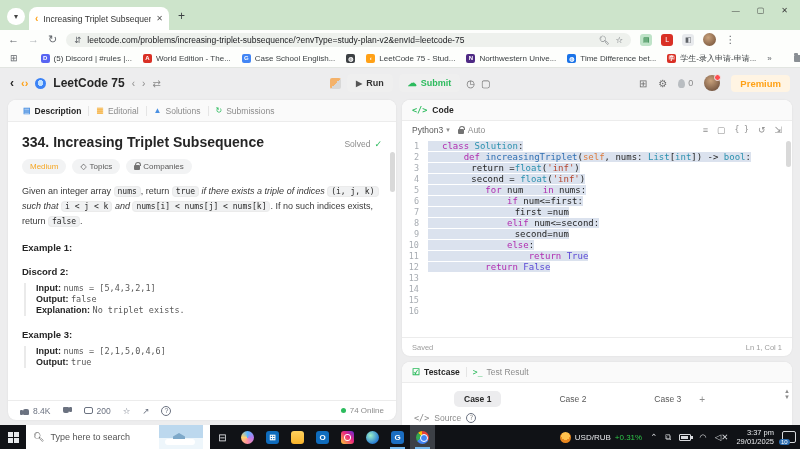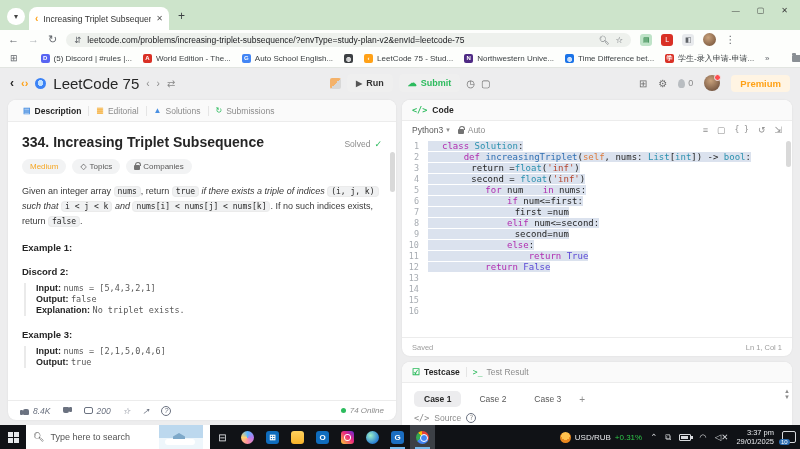--- a/index.html
+++ b/index.html
@@ -33,21 +33,21 @@
   .bm-sep { width:1px; height:11px; background:#d7dad6; }
   .apps-grid { color:#5f6368; font-size:9px; letter-spacing:1px; }
   .folder { width:10px; height:7px; background:#8a8f94; border-radius:1px; position:relative; }
   .folder:before { content:""; position:absolute; left:0; top:-2px; width:4px; height:2px; background:#8a8f94; border-radius:1px 1px 0 0; }
 
   
   .lc-header { position:absolute; left:0; top:68px; width:800px; height:30px; display:flex; align-items:center; padding:0 10px; gap:7px; }
   .lc-back { color:#262626; font-size:12px; font-weight:bold; }
   .lc-mark { color:#ffa116; font-weight:bold; font-size:11px; }
   .plan-ic { width:11px; height:11px; border-radius:50%; background:radial-gradient(circle at 50% 45%, #bfe0ff 35%, #3b82f6 36%); }
-  .plan-label { font-size:15px; color:#262626; font-weight:normal; }
+  .plan-label { font-size:12px; color:#262626; font-weight:bold; }
   .hdr-arrow { color:#8a8a8a; font-size:10px; }
   .hdr-center { position:absolute; left:330px; display:flex; align-items:center; gap:6px; }
   .notebook-ic { width:11px; height:11px; border-radius:2px; background:linear-gradient(135deg,#f4b26a 50%,#d8d8d8 50%); }
   .btn { height:18px; border-radius:4px; background:#efefef; display:flex; align-items:center; gap:4px; padding:0 9px; font-size:9px; color:#333; font-weight:bold; }
   .btn .play { color:#555; font-size:8px; }
   .btn.submit { color:#2cbb5d; }
   .btn.submit .cloud { font-size:9px; }
   .hdr-ic { color:#6b6b6b; font-size:10px; }
   .hdr-right { margin-left:auto; display:flex; align-items:center; gap:11px; }
   .flame { color:#8a8a8a; font-size:9px; display:flex; align-items:center; gap:3px; }
@@ -74,21 +74,21 @@
   .pill.diff { color:#f5a623; }
   .lock { width:6px; height:5px; background:#737373; border-radius:1px; position:relative; margin-top:2px; }
   .lock:before { content:""; position:absolute; left:1px; top:-3px; width:4px; height:3px; border:1px solid #737373; border-bottom:none; border-radius:3px 3px 0 0; }
   .desc { font-size:9px; color:#3a3a3a; line-height:14px; }
   .desc .ic { font-family:"DejaVu Sans Mono",monospace; font-size:8px; background:#f0f1f2; border:1px solid #ebebeb; border-radius:4px; padding:0 3px; color:#262626; white-space:nowrap; }
   .desc em { font-style:italic; }
   .ex-label { font-size:9.5px; font-weight:bold; color:#262626; margin:13px 0 6px 0; }
   .ex-block { font-family:"DejaVu Sans Mono",monospace; font-size:8.5px; line-height:11px; color:#595959; border-left:2px solid #eaeaea; padding-left:10px; margin-left:2px; }
   .ex-block b { color:#262626; font-family:"Liberation Sans",sans-serif; font-size:9px; }
   .lp-scroll { position:absolute; right:1px; top:30px; width:5px; height:40px; background:#d9d9d9; border-radius:3px; }
-  .lp-footer { flex:none; height:20px; border-top:1px solid #ececec; display:flex; align-items:center; gap:12px; padding:0 12px; color:#6b7280; font-size:8.5px;font-style:italic; }
+  .lp-footer { flex:none; height:20px; border-top:1px solid #ececec; display:flex; align-items:center; gap:12px; padding:0 12px; color:#6b7280; font-size:8.5px; }
   .thumb { width:9px; height:8px; display:inline-block; position:relative; }
   .thumb:before { content:""; position:absolute; left:0; bottom:0; width:3px; height:5px; background:#6b7280; border-radius:1px; }
   .thumb:after { content:""; position:absolute; left:3px; bottom:0; width:6px; height:6px; background:#6b7280; border-radius:2px 2px 1px 1px; }
   .thumb.down { transform:rotate(180deg); }
   .bubble { width:9px; height:7px; border:1px solid #6b7280; border-radius:2px; position:relative; display:inline-block; }
   .qmark { width:10px; height:10px; border:1px solid #6b7280; border-radius:50%; font-size:7px; display:inline-flex; align-items:center; justify-content:center; }
   .online { margin-left:auto; display:flex; align-items:center; gap:4px; color:#8c8c8c; font-size:8px; }
   .dot-g { width:5px; height:5px; border-radius:50%; background:#2cbb5d; }
 
   
@@ -113,21 +113,21 @@
   
   .test-panel { left:402px; top:362px; width:390px; height:70px; display:flex; flex-direction:column; }
   .tp-head { height:21px; background:#fafafa; border-bottom:1px solid #ececec; display:flex; align-items:center; gap:6px; padding:0 10px; flex:none; }
   .tp-tab { font-size:8.5px; display:flex; align-items:center; gap:4px; }
   .tp-tab.active { color:#262626; font-weight:bold; }
   .tp-tab.idle { color:#8c8c8c; }
   .tp-check { color:#2cbb5d; font-size:9px; }
   .tp-term { font-family:"DejaVu Sans Mono",monospace; font-size:8px; color:#2cbb5d; }
   .tp-sep { width:1px; height:10px; background:#e5e5e5; }
   .cases { display:flex; align-items:center; gap:8px; padding:8px 12px 4px 12px; }
-  .case { font-size:8.5px; color:#595959; padding:3px 10px; border-radius:5px; }
+  .case { font-size:8.5px; color:#595959; padding:3px 10px; border-radius:5px;margin-left:40px; }
   .case.active { background:#ececee; color:#262626; font-weight:bold; }
   .case-add { color:#8c8c8c; font-size:10px; }
   .tp-src { display:flex; align-items:center; gap:5px; padding:2px 12px; color:#8c8c8c; font-size:8.5px; font-family:"DejaVu Sans Mono",monospace; }
   .tp-scroll { position:absolute; right:2px; top:26px; color:#8c8c8c; font-size:6px; line-height:6px; text-align:center; }
 
   
   .taskbar { position:absolute; left:0; top:425px; width:800px; height:24px; background:#101216; display:flex; align-items:center; z-index:9; }
   .start { width:26px; height:24px; display:flex; align-items:center; justify-content:center; }
   .win-logo { width:11px; height:11px; display:grid; grid-template-columns:5px 5px; grid-gap:1px; }
   .win-logo i { background:#e8eaed; }
@@ -210,21 +210,21 @@
         <span class="bm">
           <span class="bm-ic" style="background: rgb(88, 101, 242);">D</span>
           <span>(5) Discord | #rules |...</span>
         </span>
         <span class="bm">
           <span class="bm-ic" style="background: rgb(217, 48, 37);">A</span>
           <span>World Edition - The...</span>
         </span>
         <span class="bm">
           <span class="bm-ic" style="background: rgb(66, 133, 244);">G</span>
-          <span>Auto School English...</span>
+          <span>Case School English...</span>
         </span>
         <span class="bm">
           <span class="bm-ic" style="background: rgb(60, 64, 67);">◍</span>
         </span>
         <span class="bm">
           <span class="bm-ic" style="background: rgb(255, 161, 22);">‹</span>
           <span>LeetCode 75 - Stud...</span>
         </span>
         <span class="bm">
           <span class="bm-ic" style="background: rgb(78, 42, 132);">N</span>

